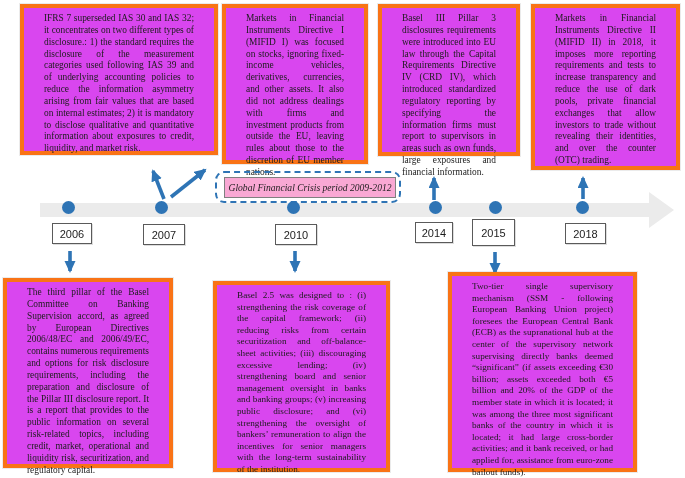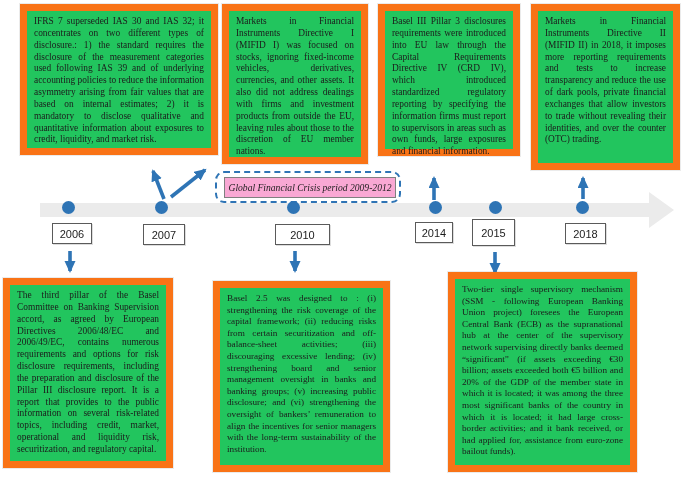--- a/index.html
+++ b/index.html
@@ -7,23 +7,23 @@
     position: relative;
     width: 685px;
     height: 478px;
     background: #ffffff;
     font-family: "Liberation Serif", serif;
     overflow: hidden;
   }
   .tbox {
     position: absolute;
     box-sizing: border-box;
-    border: 7px solid #f97316;
-    background: #22c55e;
-    padding: 5px 7px;
+    border: 4px solid #f97316;
+    background: #d946ef;
+    padding: 5px 20px;
     font-size: 9.4px;
     line-height: 1.26;
     text-align: justify;
     color: #1c1c1c;
     box-shadow: 0 0 0 1px rgba(120,120,120,0.15);
   }
   .yearbox {
     position: absolute;
     box-sizing: border-box;
     border: 1px solid #5a5a5a;
@@ -107,21 +107,21 @@
 
   <div class="dot" style="left:62px; top:201px;"></div>
   <div class="dot" style="left:155px; top:201px;"></div>
   <div class="dot" style="left:287px; top:201px;"></div>
   <div class="dot" style="left:429px; top:201px;"></div>
   <div class="dot" style="left:489px; top:201px;"></div>
   <div class="dot" style="left:576px; top:201px;"></div>
 
   <div class="yearbox" style="left:52px;  top:223px; width:40px; height:21px;">2006</div>
   <div class="yearbox" style="left:143px; top:224px; width:42px; height:21px;">2007</div>
-  <div class="yearbox" style="left:275px; top:224px; width:55px; height:21px;text-align:center;">2010</div>
+  <div class="yearbox" style="left:275px; top:224px; width:42px; height:21px;text-align:center;">2010</div>
   <div class="yearbox" style="left:415px; top:222px; width:38px; height:21px;">2014</div>
   <div class="yearbox" style="left:472px; top:219px; width:43px; height:27px;">2015</div>
   <div class="yearbox" style="left:565px; top:223px; width:41px; height:21px;">2018</div>
 
   <svg id="arrow-layer" viewBox="0 0 685 478">
     <defs>
       <marker id="ah" markerUnits="userSpaceOnUse" markerWidth="13" markerHeight="12" refX="10" refY="5.5" orient="auto">
         <path d="M0,0 L12,5.5 L0,11 Z" fill="#2e74b5"></path>
       </marker>
     </defs>

